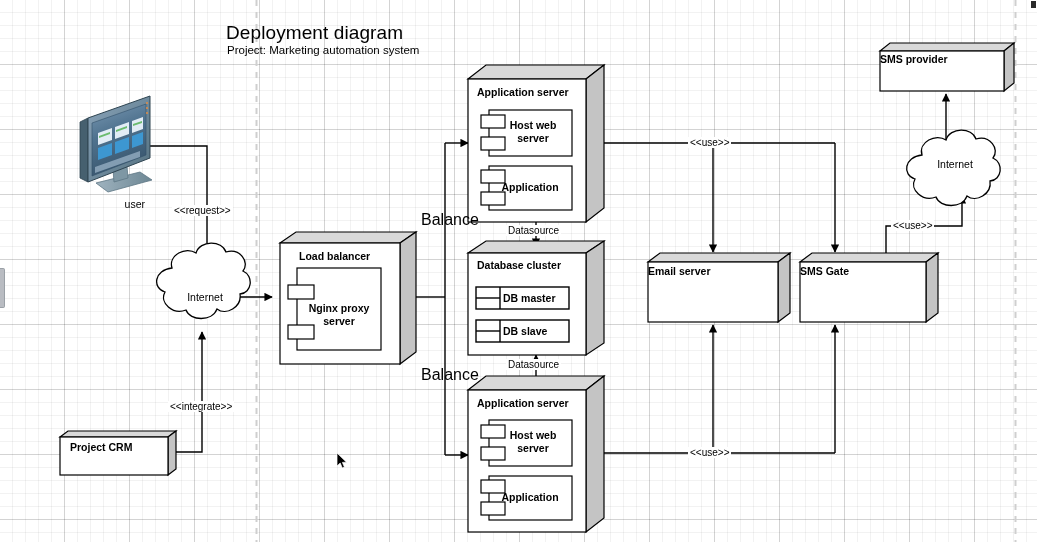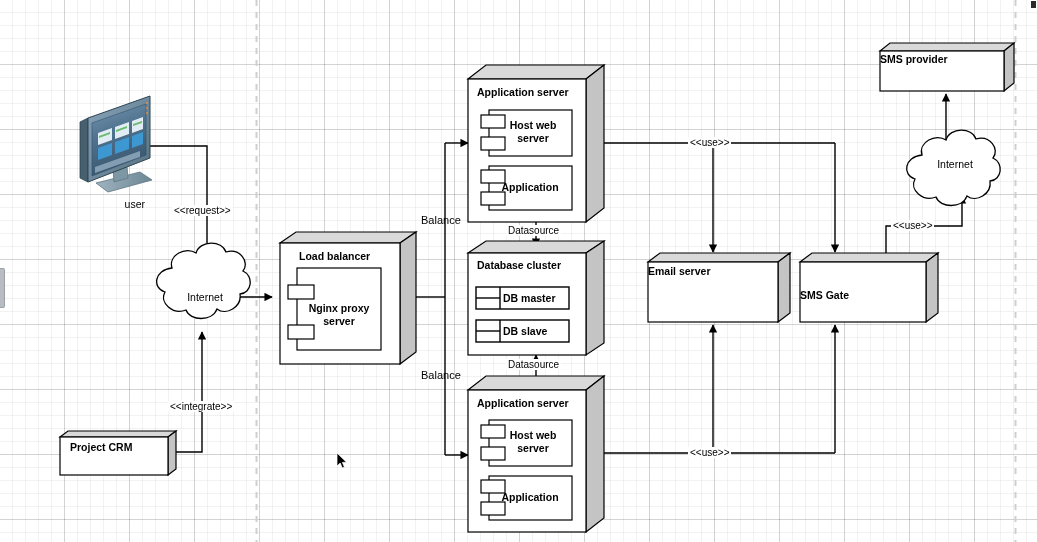--- a/index.html
+++ b/index.html
@@ -61,21 +61,21 @@
     position:absolute;
     font-size:10px;
     color:#000;
     white-space:nowrap;
     background:#ffffff;
     padding:0 2px;
     line-height:11px;
   }
   .plain-label{
     position:absolute;
-    font-size:11px;
+    font-size:16px;
     color:#000;
     white-space:nowrap;
     background:transparent;
     line-height:12px;
   }
   .cloud-label{
     position:absolute;
     font-size:10.5px;
     color:#000;
     white-space:nowrap;
@@ -291,20 +291,22 @@
       <rect x="800" y="262" width="126" height="60" fill="#ffffff" stroke="#000" stroke-width="1.2"></rect>
     </g>
 
     <g>
       <path d="M 880 51 L 890 43 L 1014 43 L 1004 51 Z" fill="#d9d9d9" stroke="#000" stroke-width="1.2"></path>
       <path d="M 1004 51 L 1014 43 L 1014 83 L 1004 91 Z" fill="#c4c4c4" stroke="#000" stroke-width="1.2"></path>
       <rect x="880" y="51" width="124" height="40" fill="#ffffff" stroke="#000" stroke-width="1.2"></rect>
     </g>
   </svg>
 
+  <div class="ttl" id="diagram-title">Deployment diagram</div>
+  <div class="ttl" id="diagram-subtitle">Project: Marketing automation system</div>
 
   <div id="user-label">user</div>
 
   <div class="cloud-label" style="left:165px;top:291px;width:80px;">Internet</div>
   <div class="cloud-label" style="left:915px;top:158px;width:80px;">Internet</div>
 
   <div class="node-title" style="left:70px;top:441px;">Project CRM</div>
 
   <div class="node-title" style="left:299px;top:250px;">Load balancer</div>
   <div class="comp-label" style="left:301px;top:302px;width:76px;">Nginx proxy server</div>
@@ -315,21 +317,21 @@
 
   <div class="node-title" style="left:477px;top:259px;">Database cluster</div>
   <div class="comp-label" style="left:503px;top:292px;width:64px;text-align:left;">DB master</div>
   <div class="comp-label" style="left:503px;top:325px;width:72px;text-align:left;">DB slave</div>
 
   <div class="node-title" style="left:477px;top:397px;">Application server</div>
   <div class="comp-label" style="left:500px;top:429px;width:66px;">Host web server</div>
   <div class="comp-label" style="left:492px;top:491px;width:76px;">Application</div>
 
   <div class="node-title center" style="left:648px;top:265px;width:130px;">Email server</div>
-  <div class="node-title center" style="left:800px;top:265px;width:126px;margin-top:24px;">SMS Gate</div>
+  <div class="node-title center" style="left:800px;top:265px;width:126px;">SMS Gate</div>
   <div class="node-title center" style="left:880px;top:53px;width:124px;">SMS provider</div>
 
   <div class="edge-label" style="left:172px;top:205px;">&lt;&lt;request&gt;&gt;</div>
   <div class="edge-label" style="left:168px;top:401px;">&lt;&lt;integrate&gt;&gt;</div>
   <div class="plain-label" style="left:421px;top:214px;">Balance</div>
   <div class="plain-label" style="left:421px;top:369px;">Balance</div>
   <div class="edge-label" style="left:506px;top:225px;">Datasource</div>
   <div class="edge-label" style="left:506px;top:359px;">Datasource</div>
   <div class="edge-label" style="left:688px;top:137px;">&lt;&lt;use&gt;&gt;</div>
   <div class="edge-label" style="left:688px;top:447px;">&lt;&lt;use&gt;&gt;</div>

